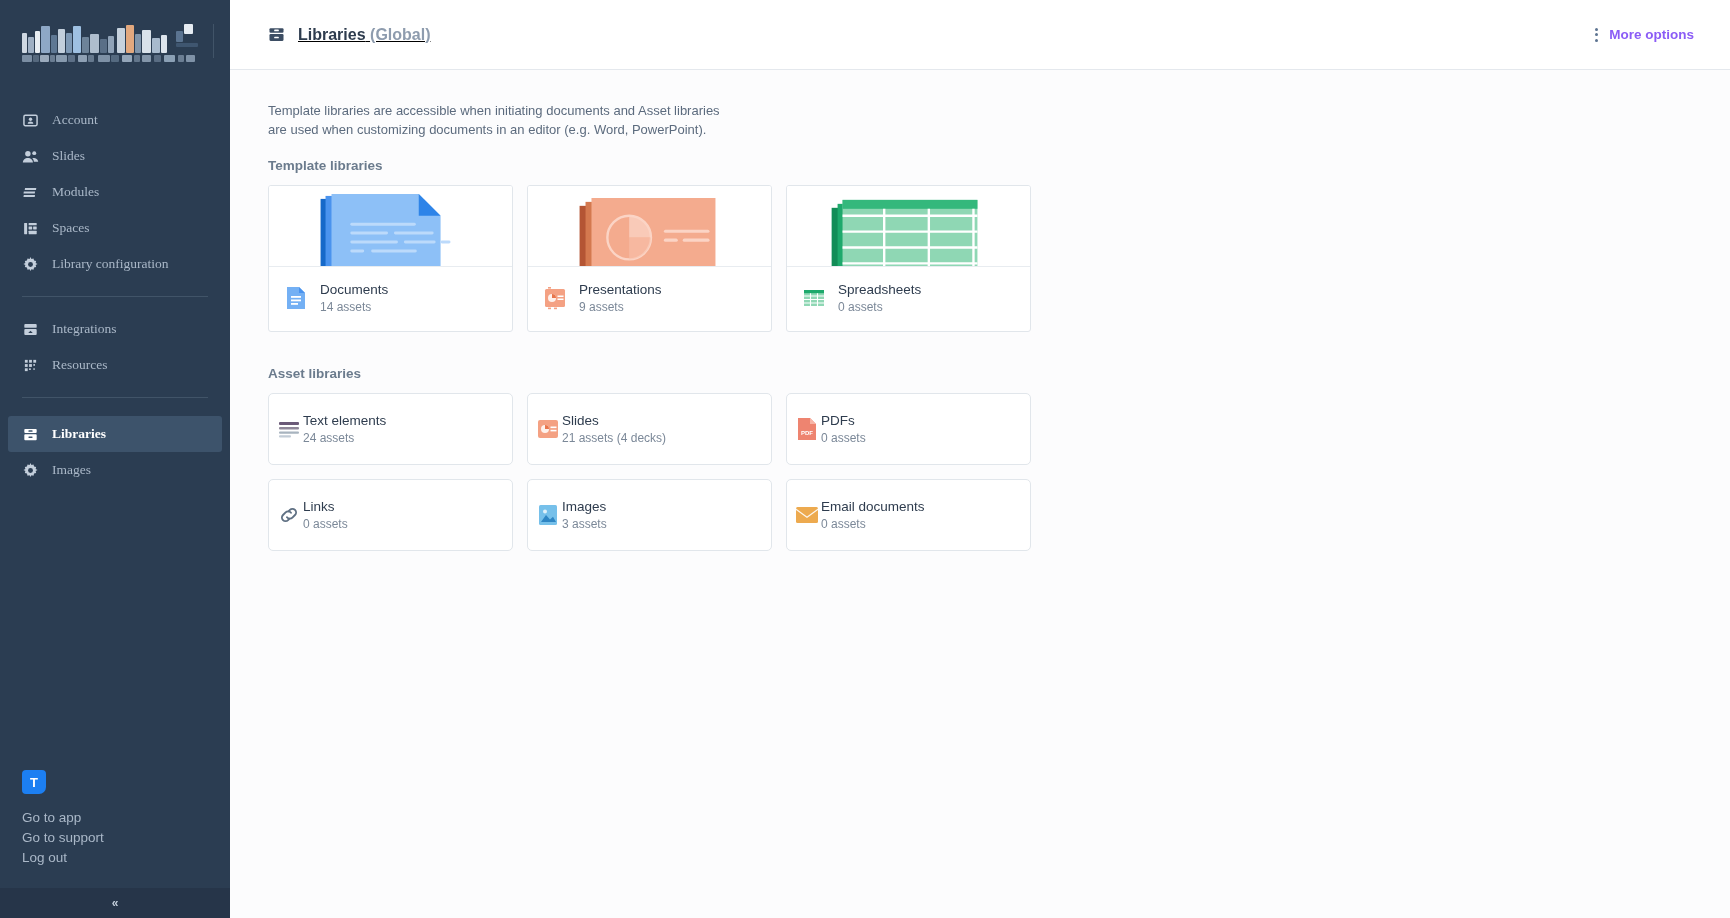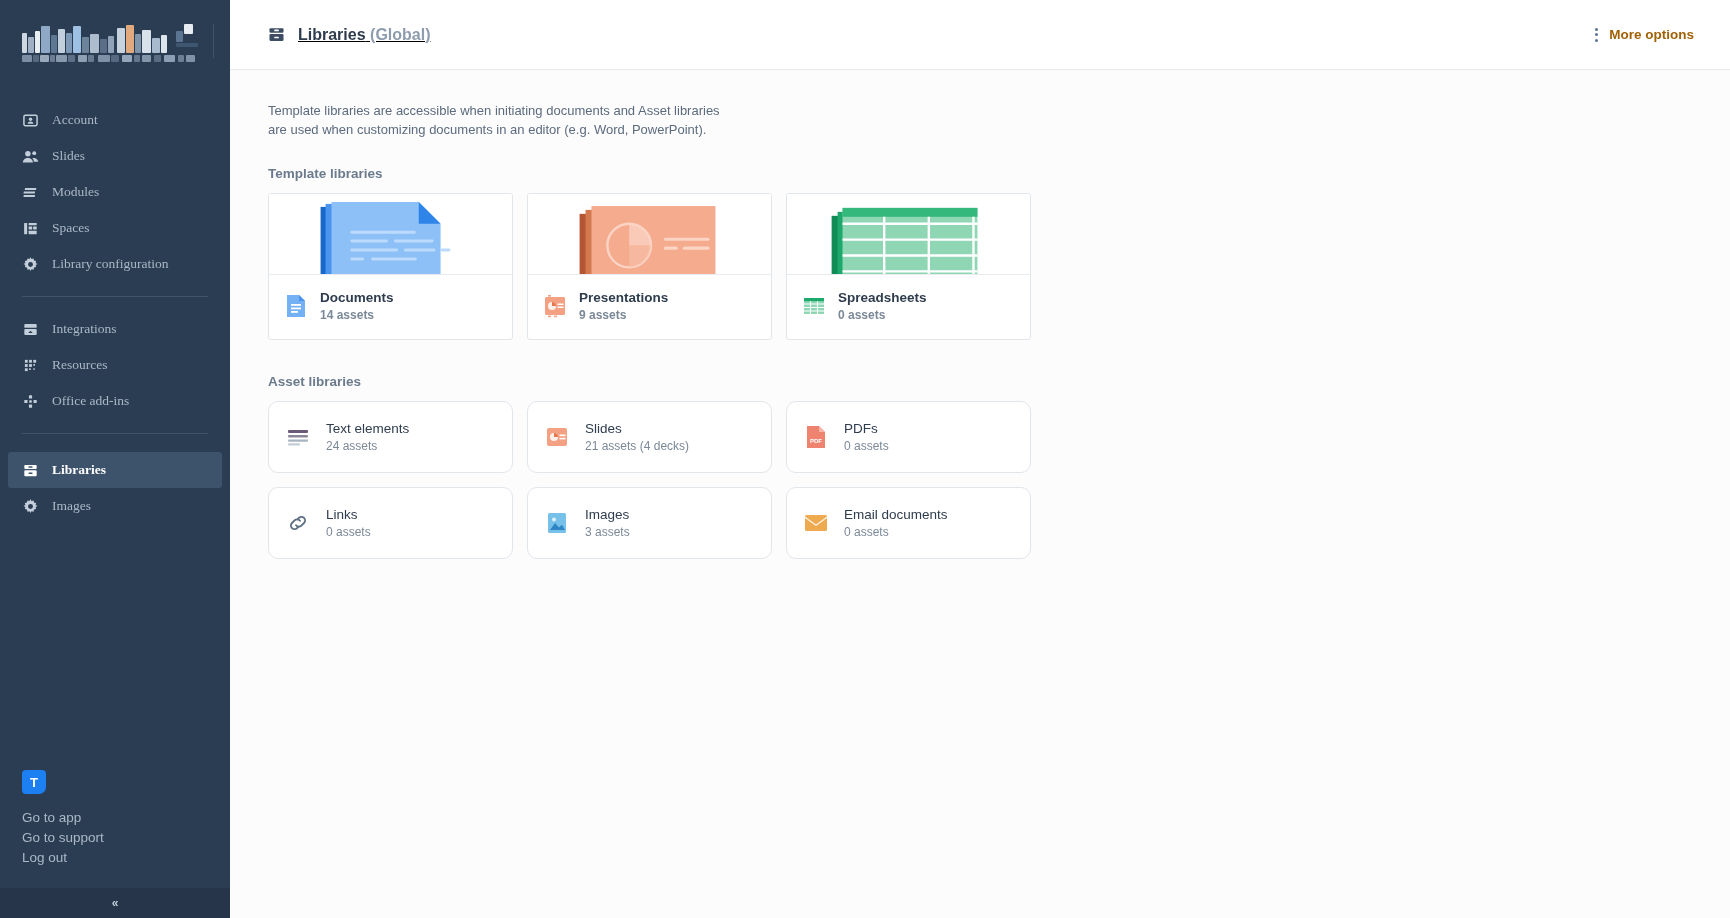--- a/index.html
+++ b/index.html
@@ -143,61 +143,60 @@
     display: flex; align-items: center; justify-content: space-between;
     padding: 0 36px 0 38px;
     flex: 0 0 70px;
   }
   .topbar-left { display: flex; align-items: center; gap: 13px; text-decoration: underline; }
   .topbar-icon { color: #3c4d63; display: flex; align-items: center; }
   .topbar-title { font-size: 16px; color: #2e3c4e; }
   .topbar-title .scope { color: #8e9cae; }
   .more-options {
     display: flex; align-items: center; gap: 11px;
-    color: #a16207;
+    color: #8b5cf6;
     font-size: 13.5px; font-weight: bold;
     cursor: pointer;
   }
   .kebab { display: flex; flex-direction: column; gap: 2.5px; align-items: center; }
   .kebab i { width: 3px; height: 3px; background: #5d7491; border-radius: 50%; display: block; }
 
   .content {
     flex: 1 1 auto;
     overflow: auto;
     padding: 32px 38px 40px 38px;
   }
   .overview-title {
     font-size: 15px; font-weight: bold; color: #2e3c4e;
     margin-bottom: 9px;
   }
   .overview-desc {
     font-size: 13px; color: #5c6b7e; line-height: 1.45;
     max-width: 470px;
-    margin-bottom: 26px;
+    margin-bottom: 18px;
   }
   .section-title {
     font-size: 13.5px; color: #6b7b8d;
     margin-bottom: 12px;
     margin-top: 4px;
   }
 
   
   .tpl-grid {
     display: grid;
     grid-template-columns: repeat(3, 245px);
     gap: 14px;
     margin-bottom: 34px;
   }
   .tpl-card {
     background: #ffffff;
     border: 1px solid #e1e6eb;
     border-radius: 3px;
     overflow: hidden;
     cursor: pointer;
-    font-weight: bold;
   }
   .tpl-thumb {
     height: 81px;
     position: relative;
     overflow: hidden;
     background: #ffffff;
     border-bottom: 1px solid #e8ecf0;
   }
   .tpl-meta {
     display: flex; align-items: center; gap: 13px;
@@ -210,24 +209,24 @@
 
   
   .asset-grid {
     display: grid;
     grid-template-columns: repeat(3, 245px);
     gap: 14px;
   }
   .asset-card {
     background: #ffffff;
     border: 1px solid #e1e6eb;
-    border-radius: 10px;
+    border-radius: 5px;
     height: 72px;
-    display: flex; align-items: center; gap: 16px;
-    padding: 0 17px;
+    display: flex; align-items: center; gap: 2px;
+    padding: 0 8px;
     cursor: pointer;
   }
   .asset-icon { width: 24px; height: 26px; flex: 0 0 24px; display:flex; align-items:center; justify-content:center;}
   .asset-texts { display: flex; flex-direction: column; gap: 3px; }
   .asset-name { font-size: 13.5px; color: #2e3c4e; }
   .asset-count { font-size: 12px; color: #7b8898; }
 </style>
 </head>
 <body>
 
@@ -361,32 +360,20 @@
               <rect x="2" y="6.5" width="3" height="3"></rect>
               <rect x="6.5" y="6.5" width="3" height="3"></rect>
               <rect x="11" y="6.5" width="1.8" height="1.8"></rect>
               <rect x="2" y="11" width="3" height="3"></rect>
               <rect x="6.5" y="11" width="1.8" height="1.8"></rect>
               <rect x="11" y="11" width="1.6" height="1.6"></rect>
             </svg>
         </span>
         <span class="nav-label">Resources</span>
       </a>
-      <a class="nav-item">
-        <span class="nav-icon">
-          <svg width="15" height="15" viewBox="0 0 16 16" fill="currentColor">
-              <rect x="6.3" y="1.4" width="3.4" height="3.4" rx="0.6"></rect>
-              <rect x="6.3" y="11.2" width="3.4" height="3.4" rx="0.6"></rect>
-              <rect x="1.4" y="6.3" width="3.4" height="3.4" rx="0.6"></rect>
-              <rect x="11.2" y="6.3" width="3.4" height="3.4" rx="0.6"></rect>
-              <rect x="6.6" y="6.6" width="2.8" height="2.8" rx="0.5"></rect>
-            </svg>
-        </span>
-        <span class="nav-label">Office add-ins</span>
-      </a>
     </div>
 
     <div class="nav-divider"></div>
 
 
     <div class="nav-section" style="padding-top:4px">
       <a class="nav-item active">
         <span class="nav-icon">
           <svg width="15" height="15" viewBox="0 0 16 16" fill="currentColor">
               <rect x="1.4" y="2" width="13.2" height="4.4" rx="1"></rect>

